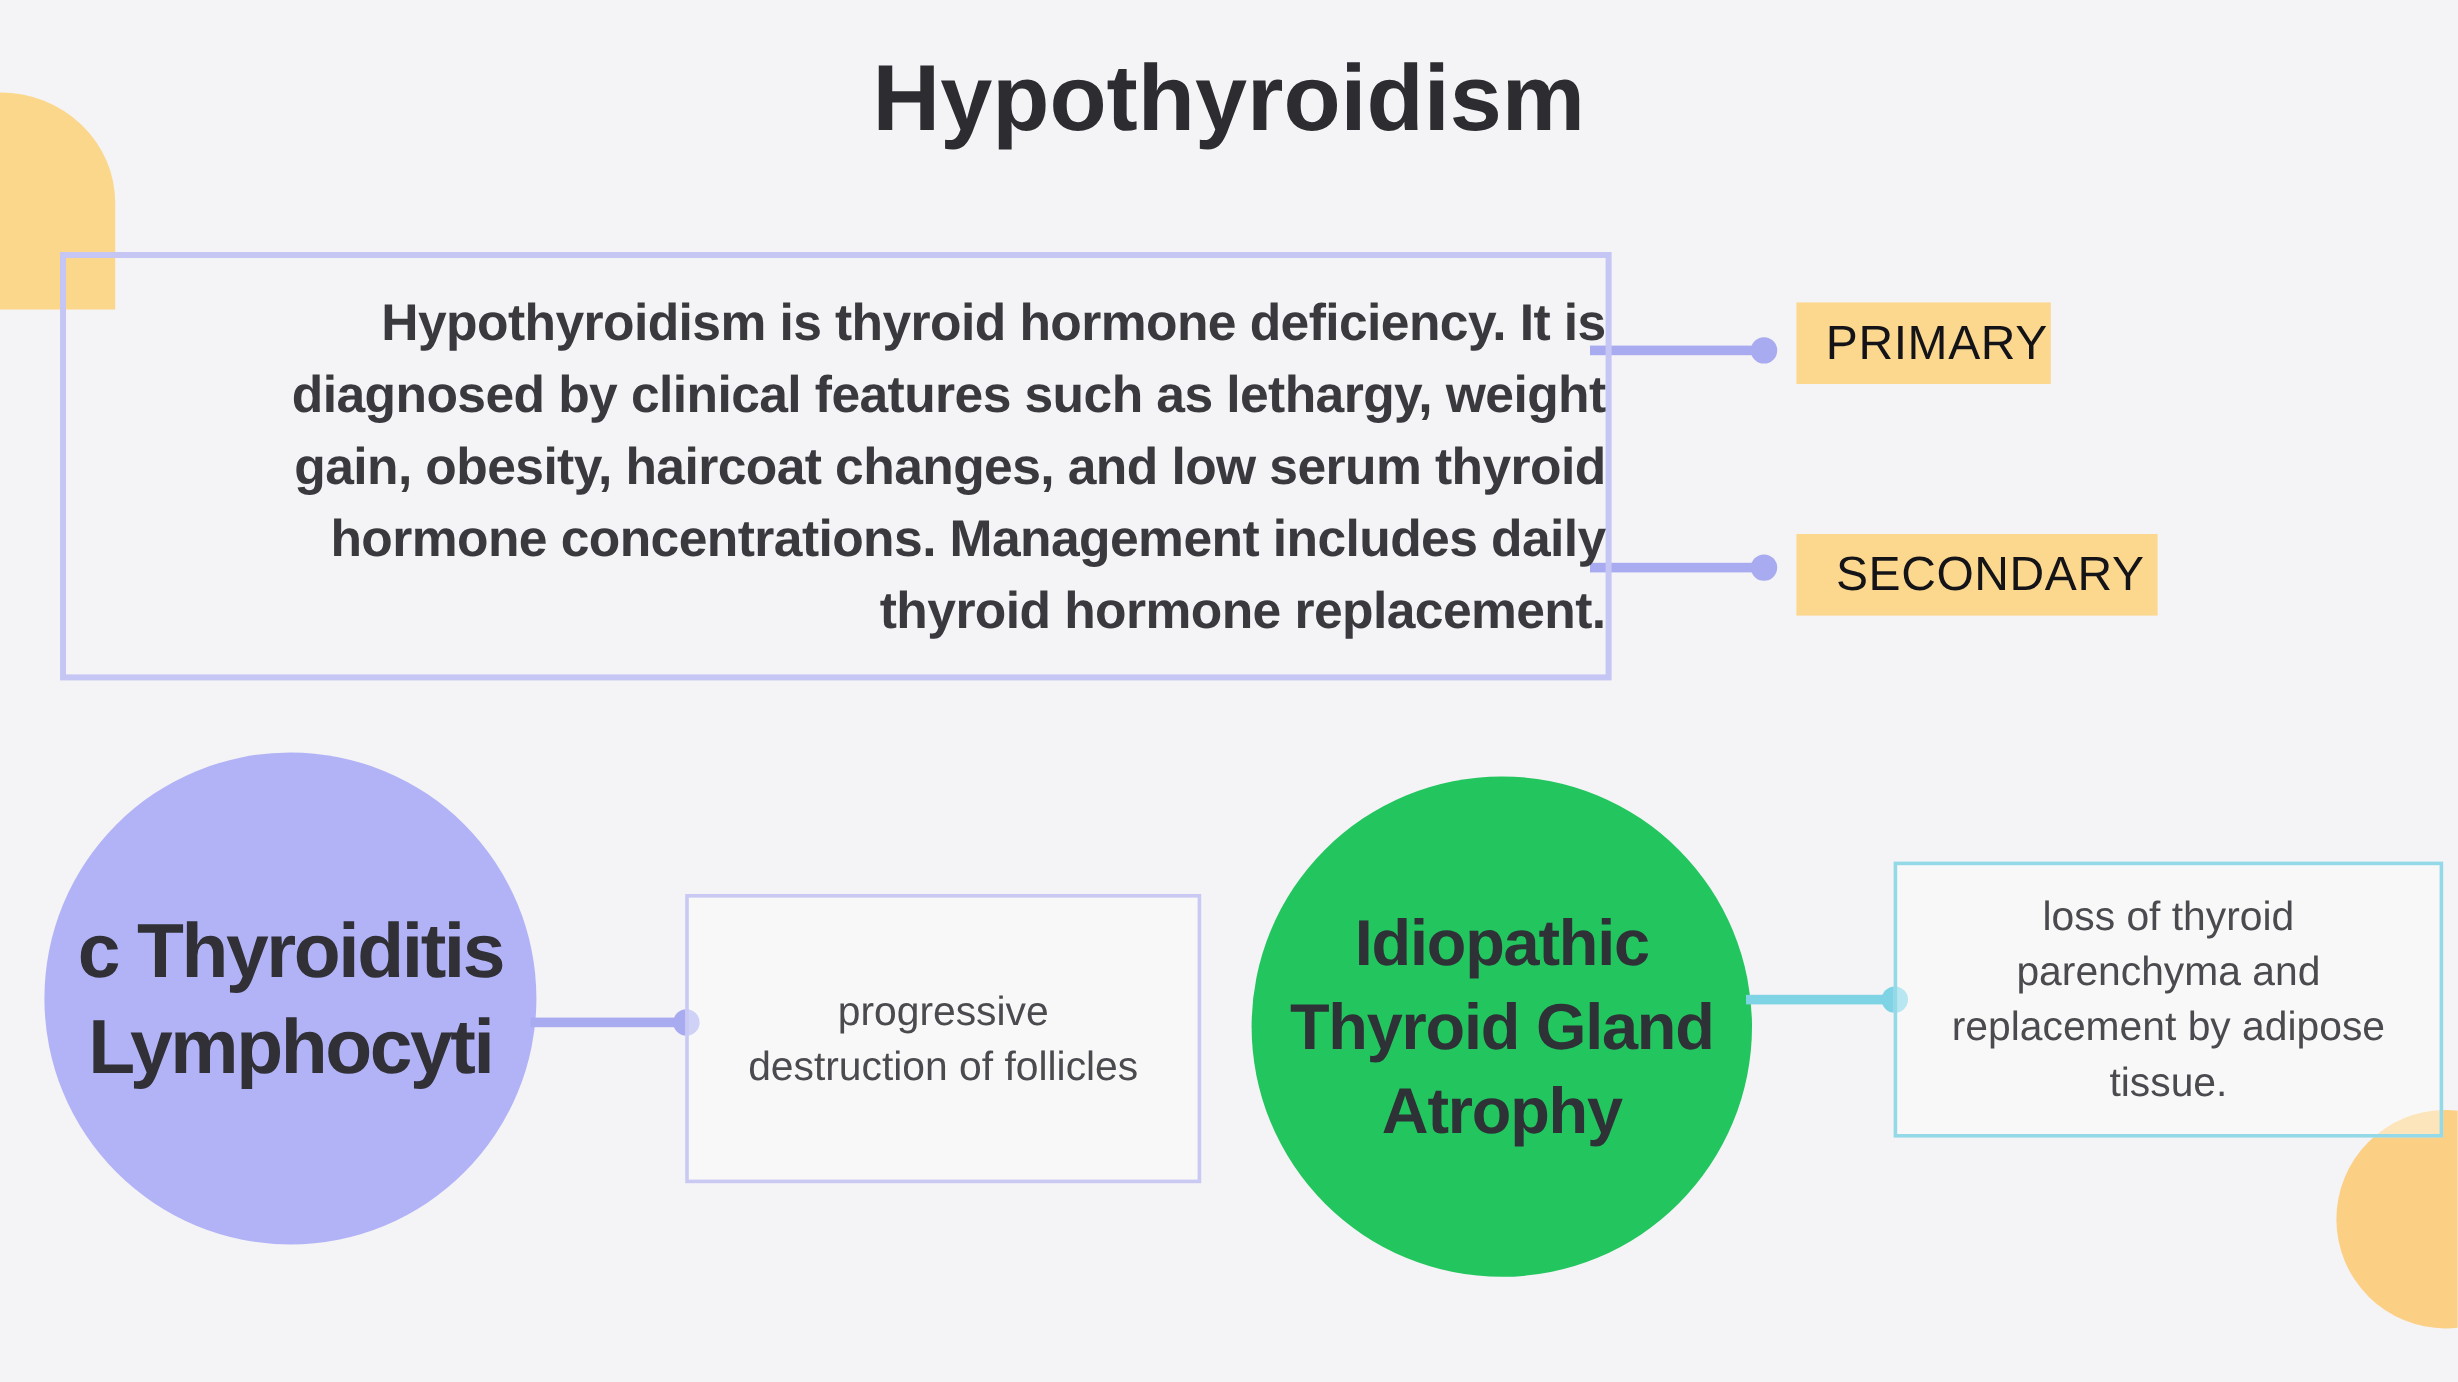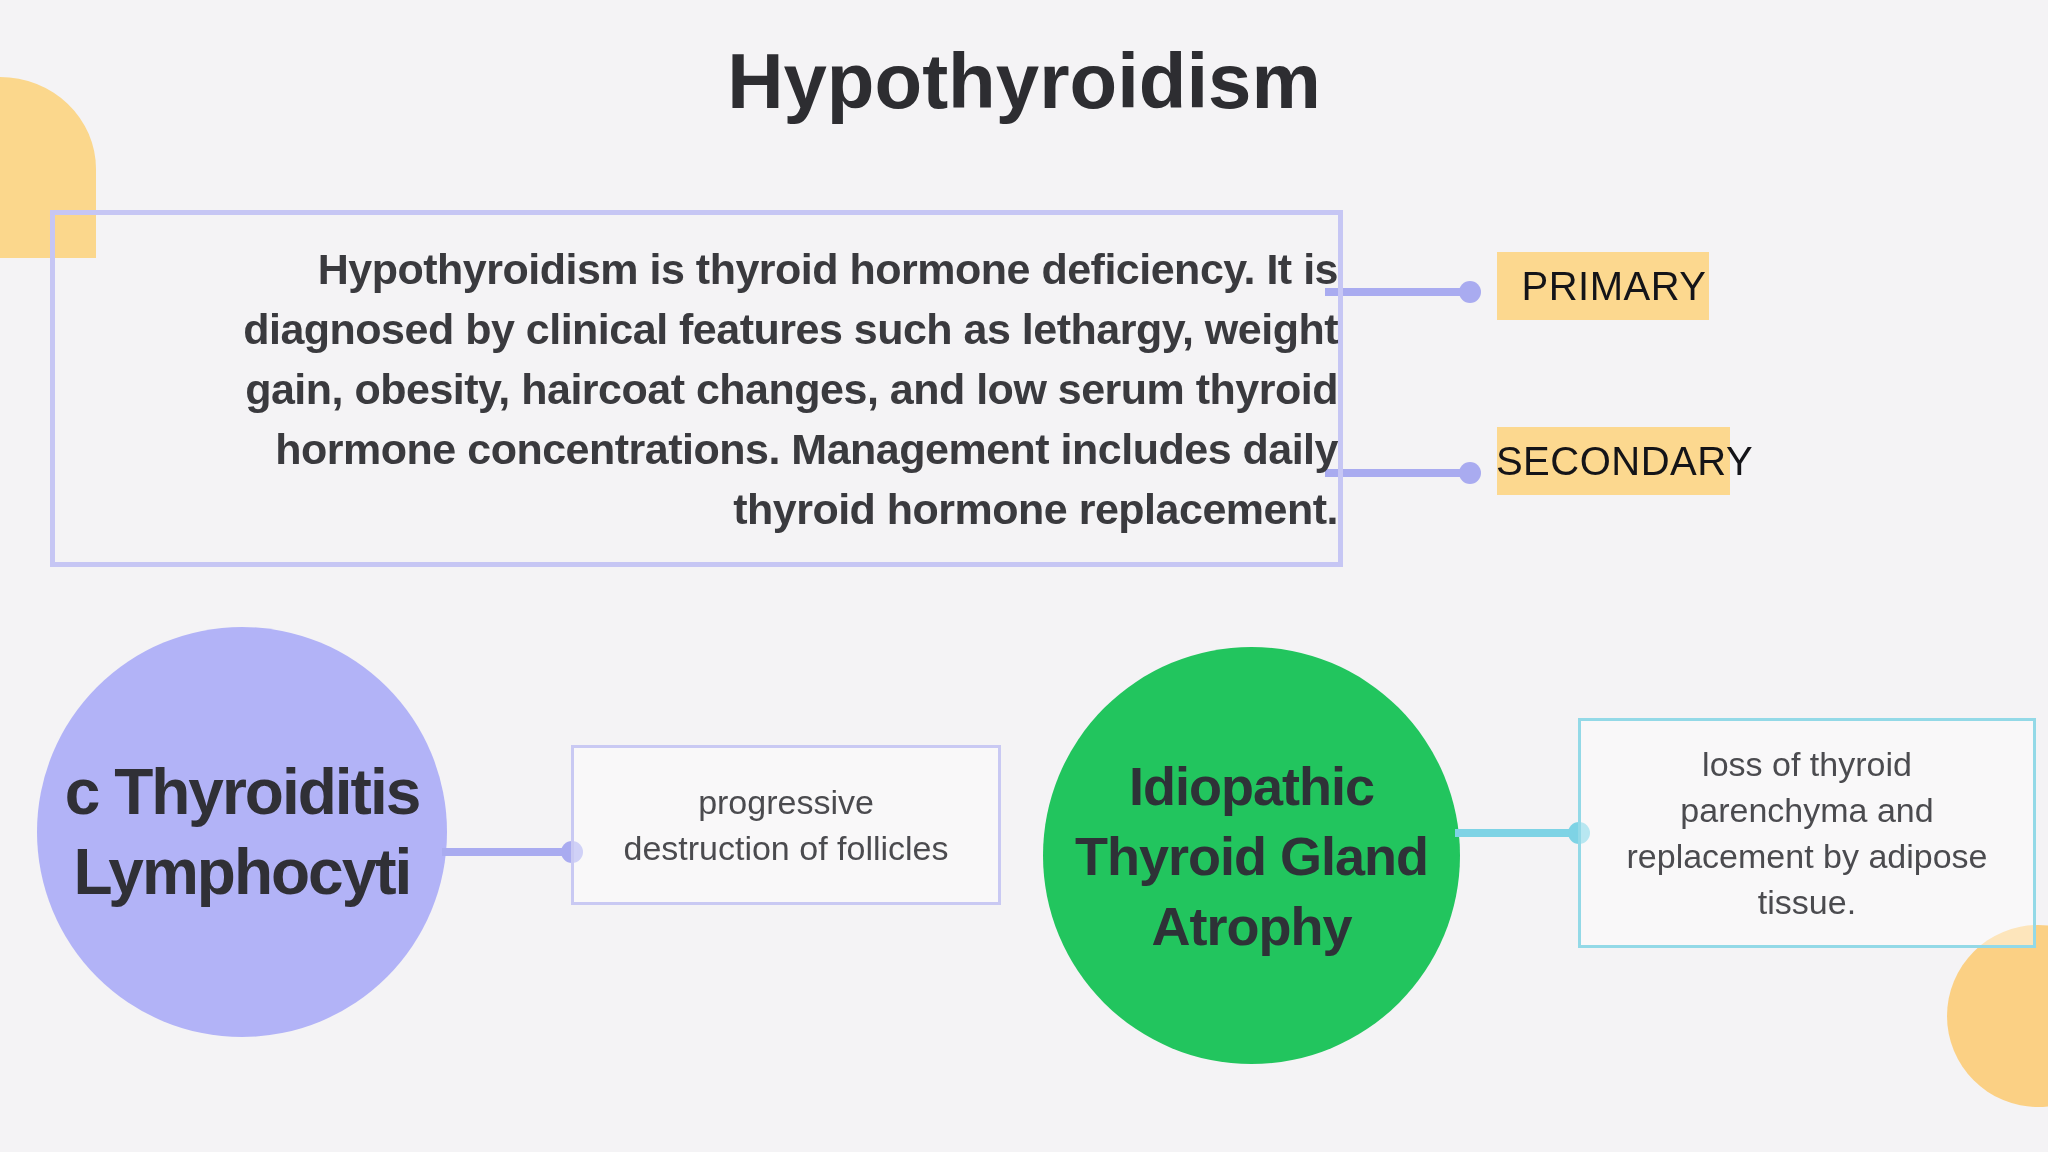--- a/index.html
+++ b/index.html
@@ -76,21 +76,21 @@
     display:flex;align-items:center;justify-content:center;
     font-size:40px;
     font-weight:500;
     color:#141418;
     letter-spacing:0.5px;
     z-index:2;
     box-sizing:border-box;
     padding-left:22px;
   }
   .badge-primary{left:1497px;top:252px;width:212px;height:68px;}
-  .badge-secondary{left:1497px;top:427px;width:233px;height:68px;}
+  .badge-secondary{left:1497px;top:445px;width:301px;height:68px;}
 
   
   .cause-circle{
     border-radius:50%;
     display:flex;flex-direction:column;
     align-items:center;justify-content:center;
     z-index:1;
   }
   .cause-circle .cline{
     white-space:nowrap;
@@ -124,21 +124,21 @@
   }
   .note-box .nline{
     white-space:nowrap;
     font-size:34px;
     font-weight:300;
     color:#4b4b4f;
     line-height:46px;
     text-align:center;
   }
   .note-lympho{
-    left:571px;top:745px;width:430px;height:160px;
+    left:571px;top:745px;width:430px;height:241px;
     border:3px solid #c9c9f3;
   }
   .note-atrophy{
     left:1578px;top:718px;width:458px;height:230px;
     border:3px solid #93d9e7;
   }
 </style>
 </head>
 <body>
 

